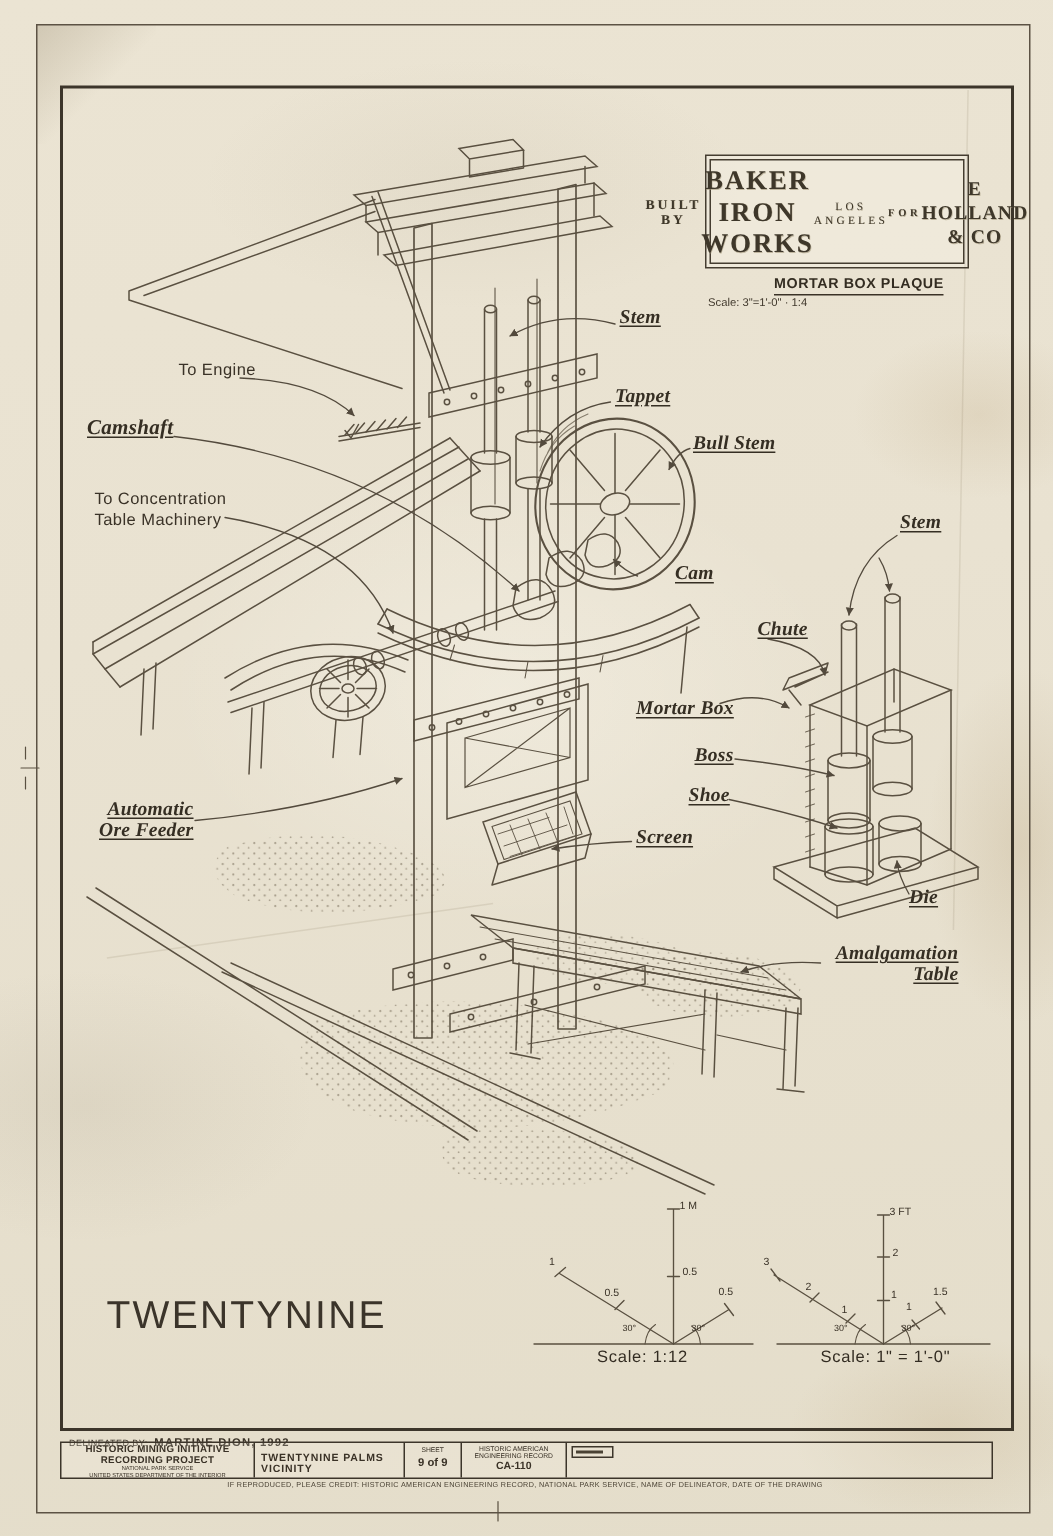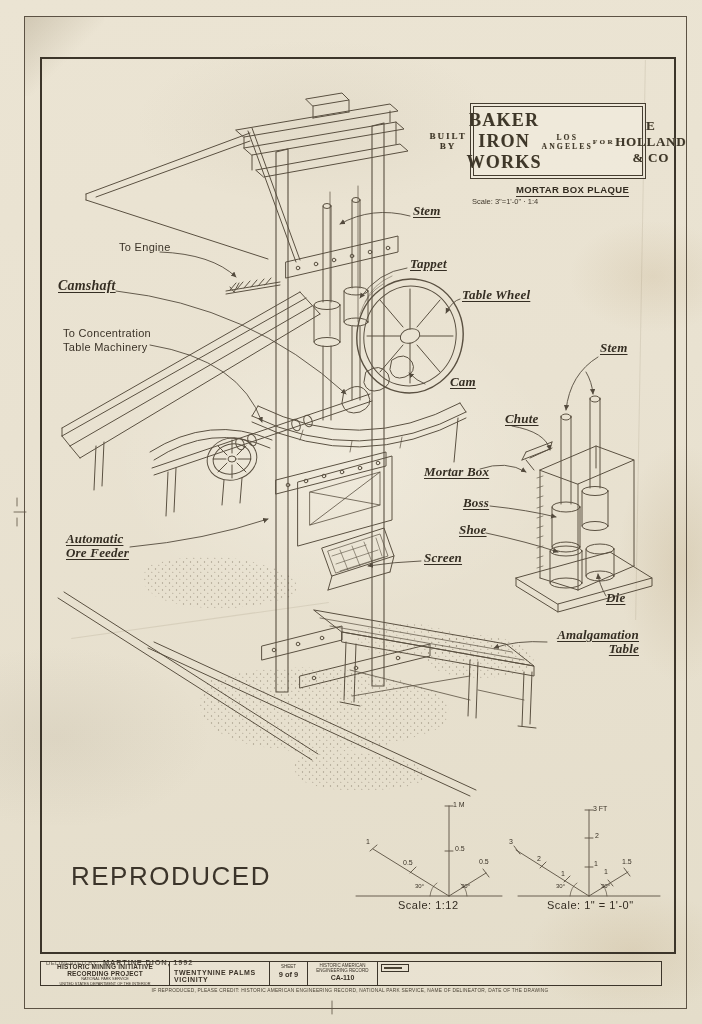--- a/index.html
+++ b/index.html
@@ -20,21 +20,21 @@
   .innerb{position:absolute;left:40px;top:57px;width:632px;height:893px;border:2px solid #3c352a;}
   .art{position:absolute;left:0;top:0;width:702px;height:1024px;}
   .lbl{position:absolute;font:italic 700 13px "Liberation Serif",serif;color:#352e23;
     text-decoration:underline;text-underline-offset:2px;letter-spacing:.2px;white-space:nowrap;}
   .lbls{position:absolute;font:11px "Liberation Sans",sans-serif;color:#3a3227;letter-spacing:.3px;white-space:nowrap;}
   .plaque{position:absolute;left:470px;top:103px;width:168px;height:68px;border:4px double #453d30;
     background:rgba(252,249,240,.28);display:flex;flex-direction:row;align-items:center;justify-content:center;
     font-family:"Liberation Serif",serif;color:#3e372a;text-align:center;text-shadow:.4px .4px 0 rgba(160,148,120,.6);}
   .pl1{font-size:9px;font-weight:700;letter-spacing:2px;}
   .pl2{font-size:18px;font-weight:700;letter-spacing:1.2px;margin-top:1px;}
-  .pl3{font-size:7.5px;font-weight:700;letter-spacing:2.2px;margin-top:2px;}
+  .pl3{font-size:7.5px;font-weight:400;letter-spacing:2.2px;margin-top:2px;}
   .pl4{font-size:7px;font-weight:700;letter-spacing:2.5px;margin-top:1px;}
   .pl5{font-size:13px;font-weight:700;letter-spacing:.8px;margin-top:1px;}
   .plq-cap{position:absolute;left:472px;top:184px;font:700 9.5px "Liberation Sans",sans-serif;
     letter-spacing:.4px;border-bottom:1px solid #3a3227;padding-bottom:1px;color:#332c21;margin-left:44px;}
   .plq-scale{position:absolute;left:472px;top:197px;font:7.5px "Liberation Sans",sans-serif;color:#40382c;}
   .bigtitle{position:absolute;left:63px;top:861px;font:26px "Liberation Sans",sans-serif;
     color:#3b342a;letter-spacing:1.5px;line-height:30px;}
   .bigtitle .t2{margin-left:8px;}
   .tick{position:absolute;font:7px "Liberation Sans",sans-serif;color:#3a3227;white-space:nowrap;}
   .scap{position:absolute;font:11px "Liberation Sans",sans-serif;color:#332c22;letter-spacing:.5px;white-space:nowrap;}
@@ -297,46 +297,46 @@
     <div class="pl2">BAKER IRON WORKS</div>
     <div class="pl3">LOS ANGELES</div>
     <div class="pl4">FOR</div>
     <div class="pl5">E HOLLAND &amp; CO</div>
   </div>
   <div class="plq-cap">MORTAR BOX PLAQUE</div>
   <div class="plq-scale">Scale: 3"=1'-0"  ·  1:4</div>
 
   <div class="lbl" style="left:413px;top:203px;">Stem</div>
   <div class="lbl" style="left:410px;top:256px;">Tappet</div>
-  <div class="lbl" style="left:462px;top:287px;">Table Wheel</div>
+  <div class="lbl" style="left:462px;top:287px;">Bull Stem</div>
   <div class="lbl" style="left:450px;top:374px;">Cam</div>
   <div class="lbls" style="left:119px;top:241px;">To Engine</div>
   <div class="lbl" style="left:58px;top:278px;font-size:14px;">Camshaft</div>
   <div class="lbls two-line" style="left:63px;top:326px;">
     <div>To Concentration</div>
     <div>Table Machinery</div>
   </div>
-  <div class="lbl two-line" style="left:66px;top:532px;">
+  <div class="lbl two-line" style="left:66px;top:532px;text-align:right;">
     <div>Automatic</div>
     <div>Ore Feeder</div>
   </div>
   <div class="lbl" style="left:424px;top:464px;">Mortar Box</div>
   <div class="lbl" style="left:424px;top:550px;">Screen</div>
   <div class="lbl two-line ra" style="left:547px;top:628px;width:92px;">
     <div>Amalgamation</div>
     <div>Table</div>
   </div>
   <div class="lbl" style="left:600px;top:340px;">Stem</div>
   <div class="lbl" style="left:505px;top:411px;">Chute</div>
   <div class="lbl" style="left:463px;top:495px;">Boss</div>
   <div class="lbl" style="left:459px;top:522px;">Shoe</div>
   <div class="lbl" style="left:606px;top:590px;">Die</div>
 
   <div class="bigtitle">
-    <div class="t2">REPRODUCED</div>
+    <div class="t2">TWENTYNINE</div>
   </div>
 
   <div class="tick" style="left:453px;top:801px;">1 M</div>
   <div class="tick" style="left:455px;top:845px;">0.5</div>
   <div class="tick" style="left:366px;top:838px;">1</div>
   <div class="tick" style="left:403px;top:859px;">0.5</div>
   <div class="tick" style="left:479px;top:858px;">0.5</div>
   <div class="tick" style="left:415px;top:883px;font-size:6px;">30°</div>
   <div class="tick" style="left:461px;top:883px;font-size:6px;">30°</div>
   <div class="scap" style="left:398px;top:899px;">Scale:  1:12</div>

